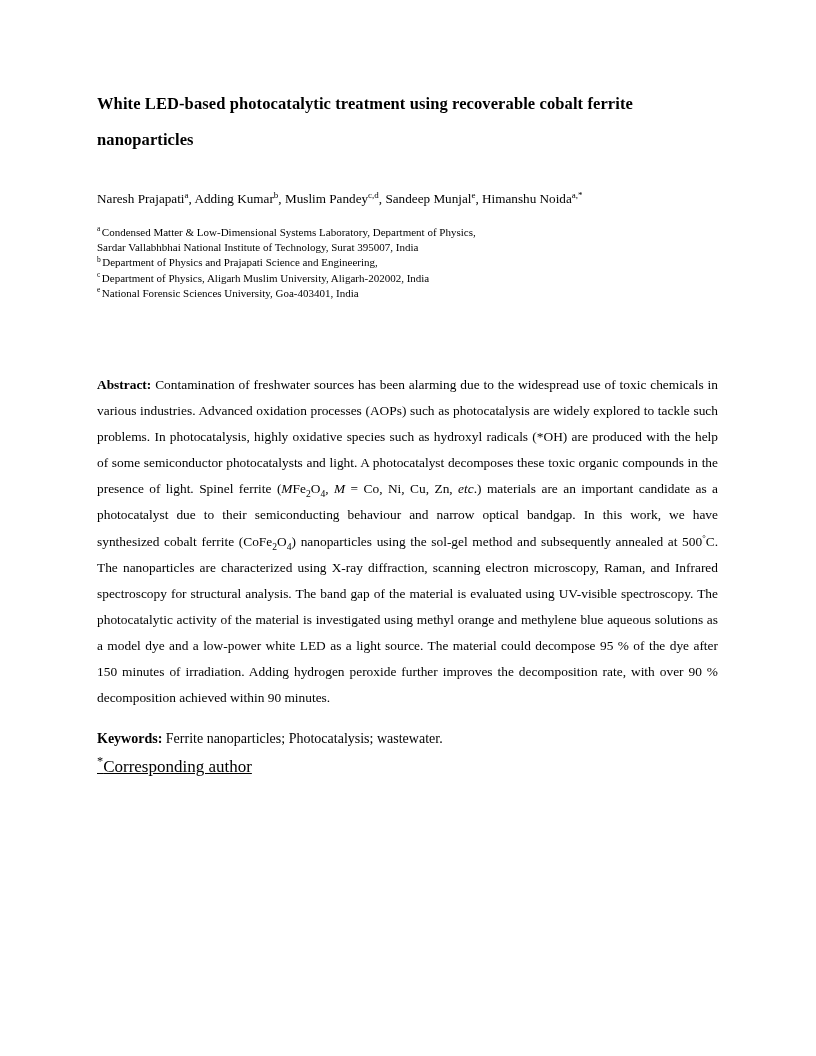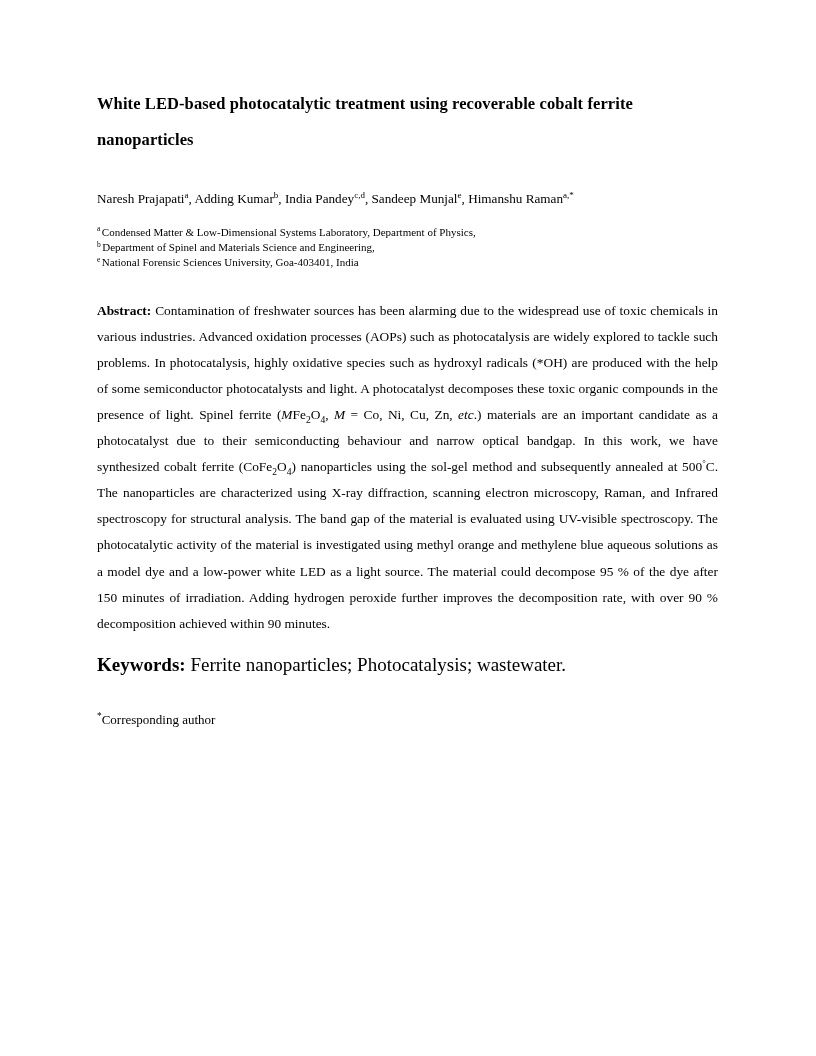--- a/index.html
+++ b/index.html
@@ -59,21 +59,21 @@
   }
   .affil-line {
     white-space: nowrap;
   }
   .affil-line .affil-mark {
     margin-right: 1.5px;
   }
 
   
   .abstract {
-    margin-top: 27px;
+    margin-top: 71px;
     font-size: 13.4px;
     line-height: 26.1px;
     text-align: justify;
     text-justify: inter-word;
   }
   .abstract .lead {
     font-weight: bold;
   }
   .abstract sub {
     font-size: 0.72em;
@@ -85,58 +85,61 @@
   }
   .deg {
     font-size: 0.66em;
     vertical-align: super;
     line-height: 0;
   }
 
   
   .keywords {
     margin-top: 18px;
-    font-size: 19px;
+    font-size: 14px;
     line-height: 20px;
   }
   .keywords .lead {
     font-weight: bold;
   }
 
   
   .corresponding {
-    margin-top: 36px;
-    font-size: 13px;
+    margin-top: 9px;
+    font-size: 17px;
     line-height: 17.5px;
+    text-decoration: underline;
   }
   .corresponding .star {
     font-size: 0.72em;
     vertical-align: super;
     line-height: 0;
   }
 </style>
 </head>
 <body>
 
 <div class="page">
   <div class="content">
 
     <h1 class="title">White LED-based photocatalytic treatment using recoverable cobalt ferrite nanoparticles</h1>
 
     <div class="authors">
       <span>Naresh Prajapati</span><sup>a</sup>,
       <span>Adding Kumar</span><sup>b</sup>,
-      <span>India Pandey</span><sup>c,d</sup>,
+      <span>Muslim Pandey</span><sup>c,d</sup>,
       <span>Sandeep Munjal</span><sup>e</sup>,
-      <span>Himanshu Raman</span><sup>a,*</sup>
+      <span>Himanshu Noida</span><sup>a,*</sup>
     </div>
 
     <div class="affiliations">
       <div class="affil-line"><span class="affil-mark">a</span><span>Condensed Matter &amp; Low-Dimensional Systems Laboratory, Department of Physics,</span></div>
-      <div class="affil-line"><span class="affil-mark">b</span><span>Department of Spinel and Materials Science and Engineering,</span></div>
+      <div class="affil-line"><span>Sardar Vallabhbhai National Institute of Technology, Surat 395007, India</span></div>
+      <div class="affil-line"><span class="affil-mark">b</span><span>Department of Physics and Prajapati Science and Engineering,</span></div>
+      <div class="affil-line"><span class="affil-mark">c</span><span>Department of Physics, Aligarh Muslim University, Aligarh-202002, India</span></div>
       <div class="affil-line"><span class="affil-mark">e</span><span>National Forensic Sciences University, Goa-403401, India</span></div>
     </div>
 
     <div class="abstract"><span class="lead">Abstract:</span><span> Contamination of freshwater sources has been alarming due to the widespread use of toxic chemicals in various industries. Advanced oxidation processes (AOPs) such as photocatalysis are widely explored to tackle such problems. In photocatalysis, highly oxidative species such as hydroxyl radicals (*OH) are produced with the help of some semiconductor photocatalysts and light. A photocatalyst decomposes these toxic organic compounds in the presence of light. Spinel ferrite (</span><span class="it">M</span><span>Fe</span><sub>2</sub><span>O</span><sub>4</sub><span>, </span><span class="it">M</span><span> = Co, Ni, Cu, Zn, </span><span class="it">etc</span><span>.) materials are an important candidate as a photocatalyst due to their semiconducting behaviour and narrow optical bandgap. In this work, we have synthesized cobalt ferrite (CoFe</span><sub>2</sub><span>O</span><sub>4</sub><span>) nanoparticles using the sol-gel method and subsequently annealed at 500</span><span class="deg">°</span><span>C. The nanoparticles are characterized using X-ray diffraction, scanning electron microscopy, Raman, and Infrared spectroscopy for structural analysis. The band gap of the material is evaluated using UV-visible spectroscopy. The photocatalytic activity of the material is investigated using methyl orange and methylene blue aqueous solutions as a model dye and a low-power white LED as a light source. The material could decompose 95 % of the dye after 150 minutes of irradiation. Adding hydrogen peroxide further improves the decomposition rate, with over 90 % decomposition achieved within 90 minutes.</span></div>
 
     <div class="keywords"><span class="lead">Keywords:</span><span> Ferrite nanoparticles; Photocatalysis; wastewater.</span></div>
 
     <div class="corresponding">
       <div><span class="star">*</span><span>Corresponding author</span></div>
     </div>

